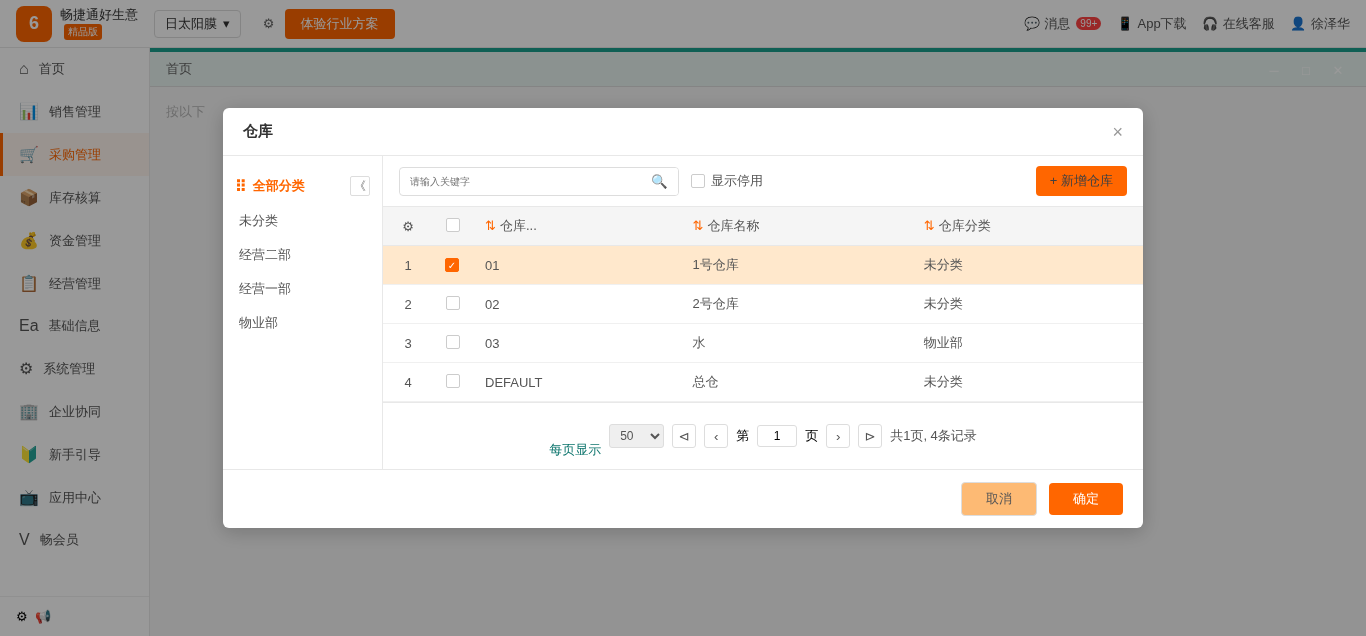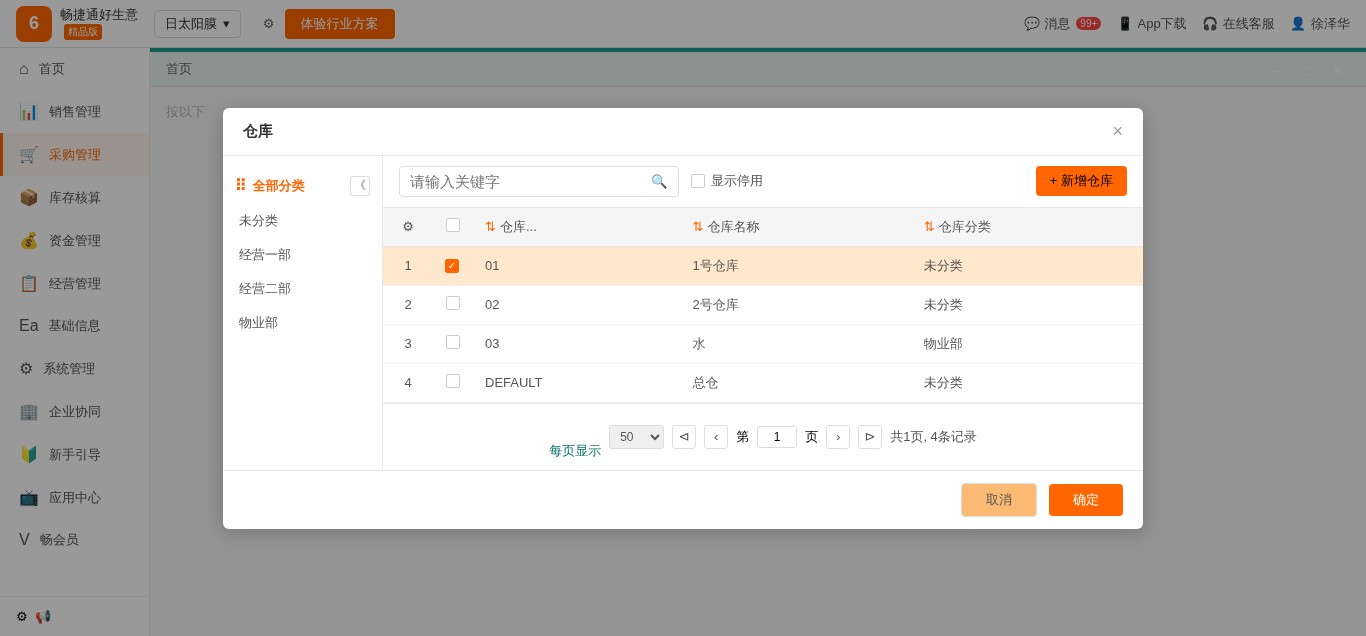--- a/index.html
+++ b/index.html
@@ -158,32 +158,32 @@
       padding: 10px 16px; display: flex; align-items: center; gap: 12px;
       border-bottom: 1px solid #e8e8e8;
     }
     .search-box {
       display: flex; align-items: center;
       border: 1px solid #ddd; border-radius: 4px;
       overflow: hidden; flex: 1; max-width: 280px;
     }
     .search-input {
       border: none; outline: none; padding: 6px 10px; flex: 1;
-      font-size: 15px; color: #555;
+      font-size: 10px; color: #555;
     }
     .search-icon-btn {
       padding: 6px 10px; background: #fff; border: none;
       cursor: pointer; color: #aaa;
     }
     .show-disabled {
       display: flex; align-items: center; gap: 6px; color: #555; cursor: pointer;
     }
     .new-warehouse-btn {
       margin-left: auto;
-      background: #ff6600; color: #000000; border: none;
+      background: #ff6600; color: #404040; border: none;
       padding: 6px 14px; border-radius: 4px; cursor: pointer; font-size: 13px;
     }
 
     
     .warehouse-table {
       flex: 1; overflow-y: auto;
     }
     table {
       width: 100%; border-collapse: collapse;
     }
@@ -408,22 +408,22 @@
       <div class="category-panel">
         <div class="category-header">
           <div class="category-title">
             <span class="category-dots">⠿</span>
             <span>全部分类</span>
           </div>
           <div class="collapse-btn">《</div>
         </div>
         <div id="category-items-container">
             <div class="category-item">未分类</div>
+            <div class="category-item">经营二部</div>
             <div class="category-item">经营一部</div>
-            <div class="category-item">经营二部</div>
             <div class="category-item">物业部</div>
           </div>
       </div>
 
       <div class="warehouse-panel">
 
         <div class="warehouse-toolbar">
           <div class="search-box">
             <input class="search-input" type="text" placeholder="请输入关键字" style="">
             <button class="search-icon-btn">🔍</button>

